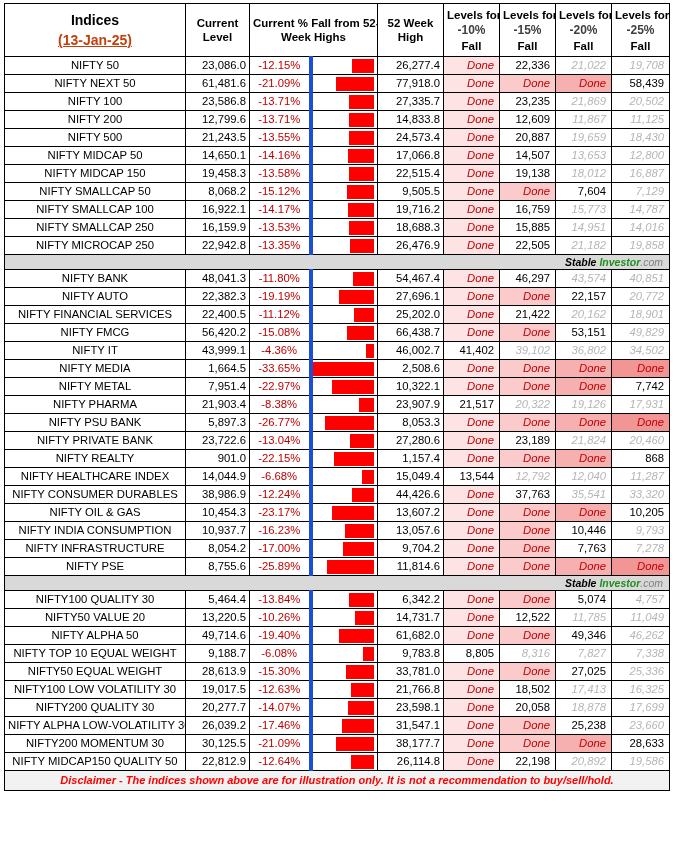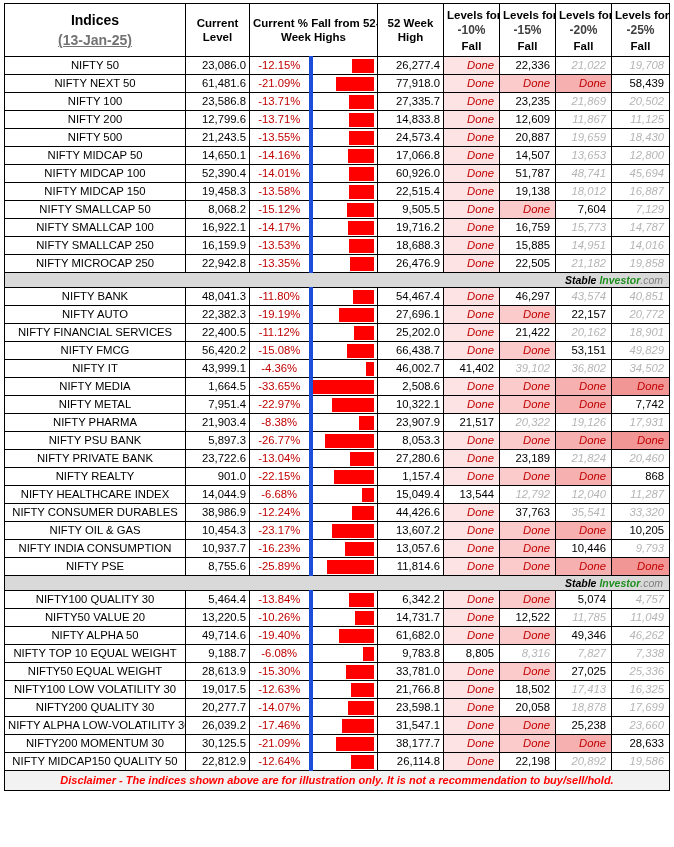--- a/index.html
+++ b/index.html
@@ -2,21 +2,21 @@
 <html><head>
 <meta charset="utf-8">
 <style>
   html, body { margin: 0; padding: 0; background: #ffffff; }
   body { width: 674px; height: 847px; overflow: hidden; font-family: "Liberation Sans", sans-serif; }
   .wrap { position: absolute; left: 4px; top: 3px; width: 665px; }
   table { border-collapse: collapse; table-layout: fixed; width: 665px; }
   td, th { border: 1px solid #000; padding: 0 3px; font-size: 11.3px; height: 17px; line-height: 17px; white-space: nowrap; overflow: hidden; color: #000; }
   th { font-weight: bold; text-align: center; vertical-align: middle; line-height: 14px; font-size: 11.5px; }
   th.idx { font-size: 14px; line-height: 20px; }
-  th.idx .date { color: #737373; text-decoration: underline; }
+  th.idx .date { color: #c2410c; text-decoration: underline; }
   th .pct-red { color: #404040; font-size: 12px; display: block; line-height: 17px; }
   th.head { height: 52px; }
   td.name { text-align: center; }
   td.lvl, td.high { text-align: right; }
   td.pct { text-align: center; color: #c00000; border-right: 4px solid #1d4ed8; }
   td.bar { padding: 0 3px 0 0; border-left: 1px solid #000; position: relative; }
   td.bar .b { position: absolute; right: 3px; top: 2px; height: 14px; background: #ff0000; }
   td.lv { text-align: right; padding-right: 5px; }
   td.lv.done { font-style: italic; color: #c00000; text-align: right; }
   td.lv.done1 { background: #fde3e3; }
@@ -165,33 +165,20 @@
     <td class="bar">
             <div class="b" style="width: 26px;"></div>
           </td>
     <td class="high">17,066.8</td>
     <td class="lv done done1">Done</td>
     <td class="lv next">14,507</td>
     <td class="lv future">13,653</td>
     <td class="lv future">12,800</td>
   </tr>
 
-  <tr>
-    <td class="name">NIFTY MIDCAP 100</td>
-    <td class="lvl">52,390.4</td>
-    <td class="pct">-14.01%</td>
-    <td class="bar">
-            <div class="b" style="width: 25px;"></div>
-          </td>
-    <td class="high">60,926.0</td>
-    <td class="lv done done1">Done</td>
-    <td class="lv next">51,787</td>
-    <td class="lv future">48,741</td>
-    <td class="lv future">45,694</td>
-  </tr>
 
   <tr>
     <td class="name">NIFTY MIDCAP 150</td>
     <td class="lvl">19,458.3</td>
     <td class="pct">-13.58%</td>
     <td class="bar">
             <div class="b" style="width: 25px;"></div>
           </td>
     <td class="high">22,515.4</td>
     <td class="lv done done1">Done</td>
@@ -468,20 +455,33 @@
             <div class="b" style="width: 29px;"></div>
           </td>
     <td class="high">13,057.6</td>
     <td class="lv done done1">Done</td>
     <td class="lv done done2">Done</td>
     <td class="lv next">10,446</td>
     <td class="lv future">9,793</td>
   </tr>
 
 
+  <tr>
+    <td class="name">NIFTY INFRASTRUCTURE</td>
+    <td class="lvl">8,054.2</td>
+    <td class="pct">-17.00%</td>
+    <td class="bar">
+            <div class="b" style="width: 31px;"></div>
+          </td>
+    <td class="high">9,704.2</td>
+    <td class="lv done done1">Done</td>
+    <td class="lv done done2">Done</td>
+    <td class="lv next">7,763</td>
+    <td class="lv future">7,278</td>
+  </tr>
 
   <tr>
     <td class="name">NIFTY PSE</td>
     <td class="lvl">8,755.6</td>
     <td class="pct">-25.89%</td>
     <td class="bar">
             <div class="b" style="width: 47px;"></div>
           </td>
     <td class="high">11,814.6</td>
     <td class="lv done done1">Done</td>

